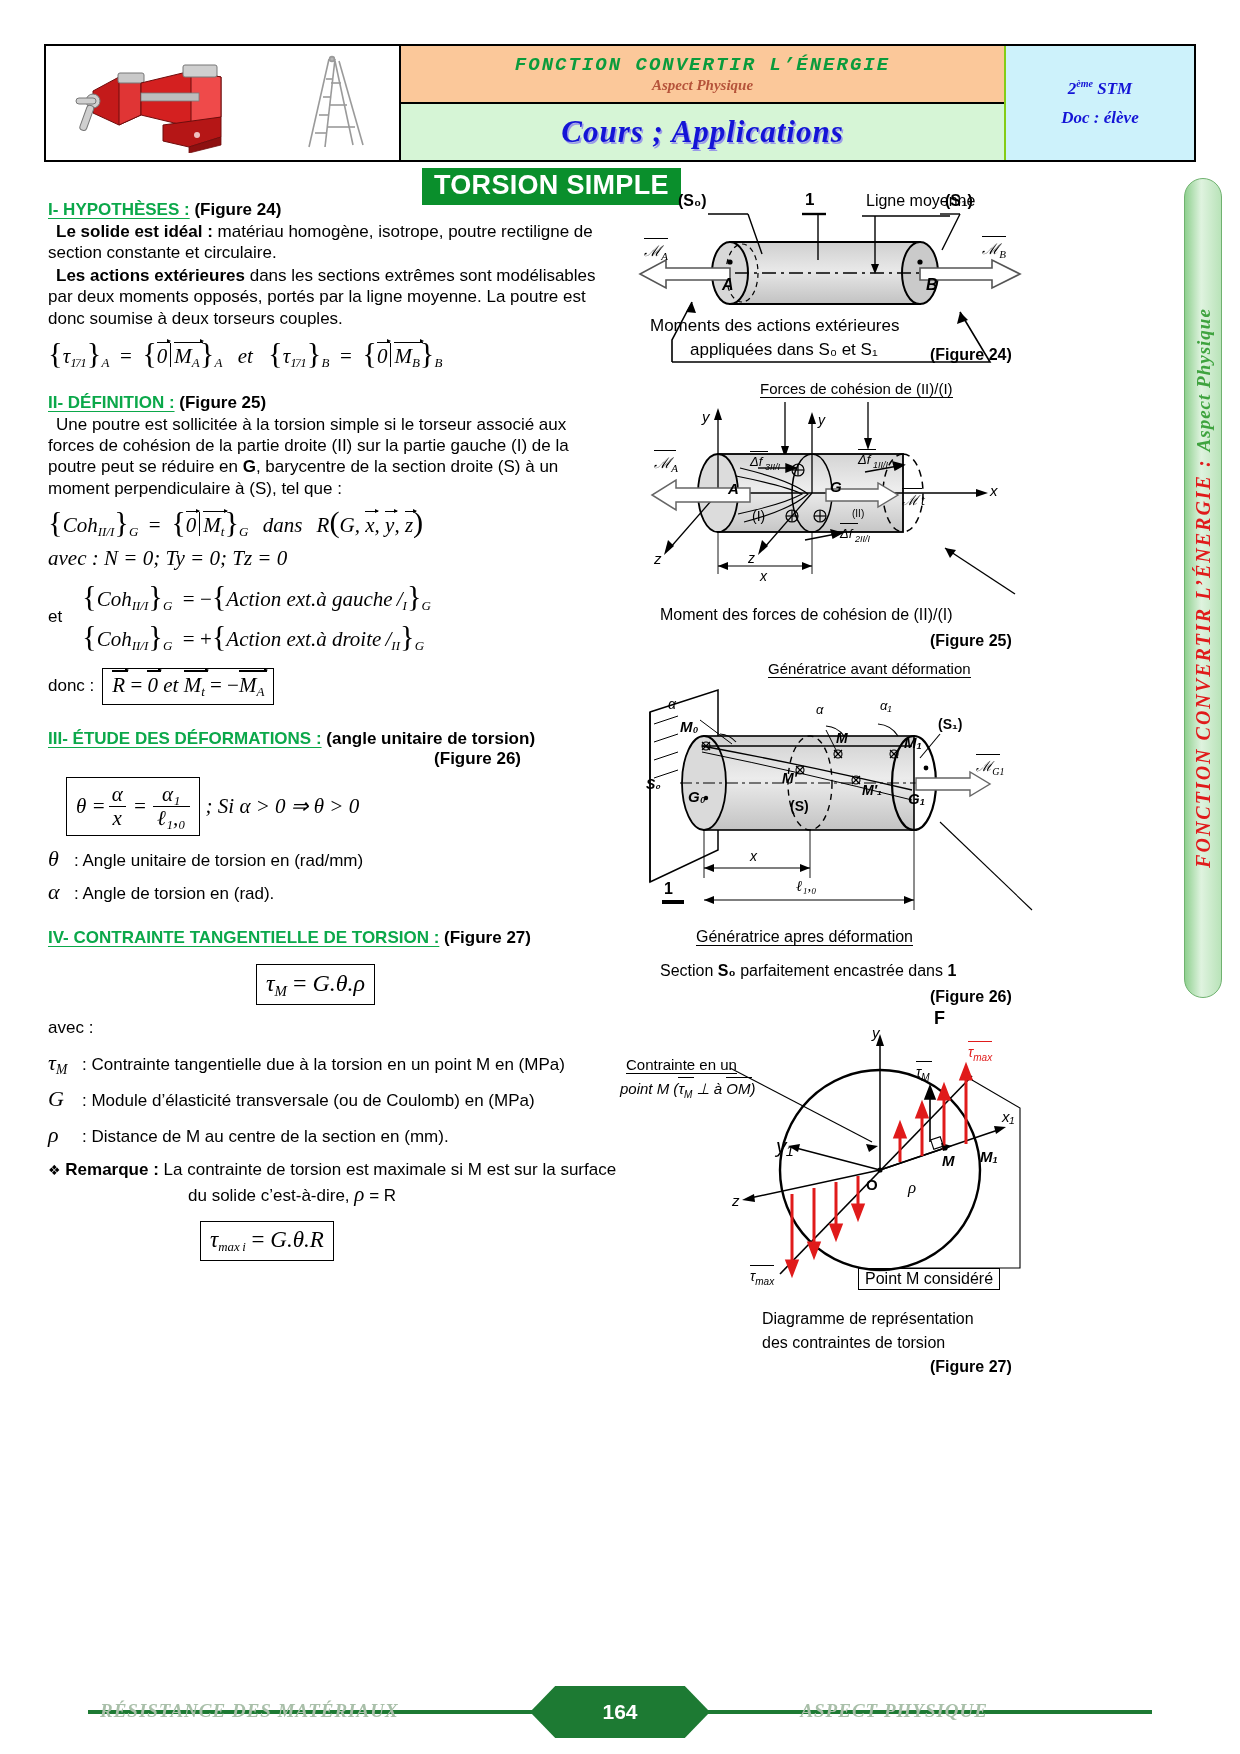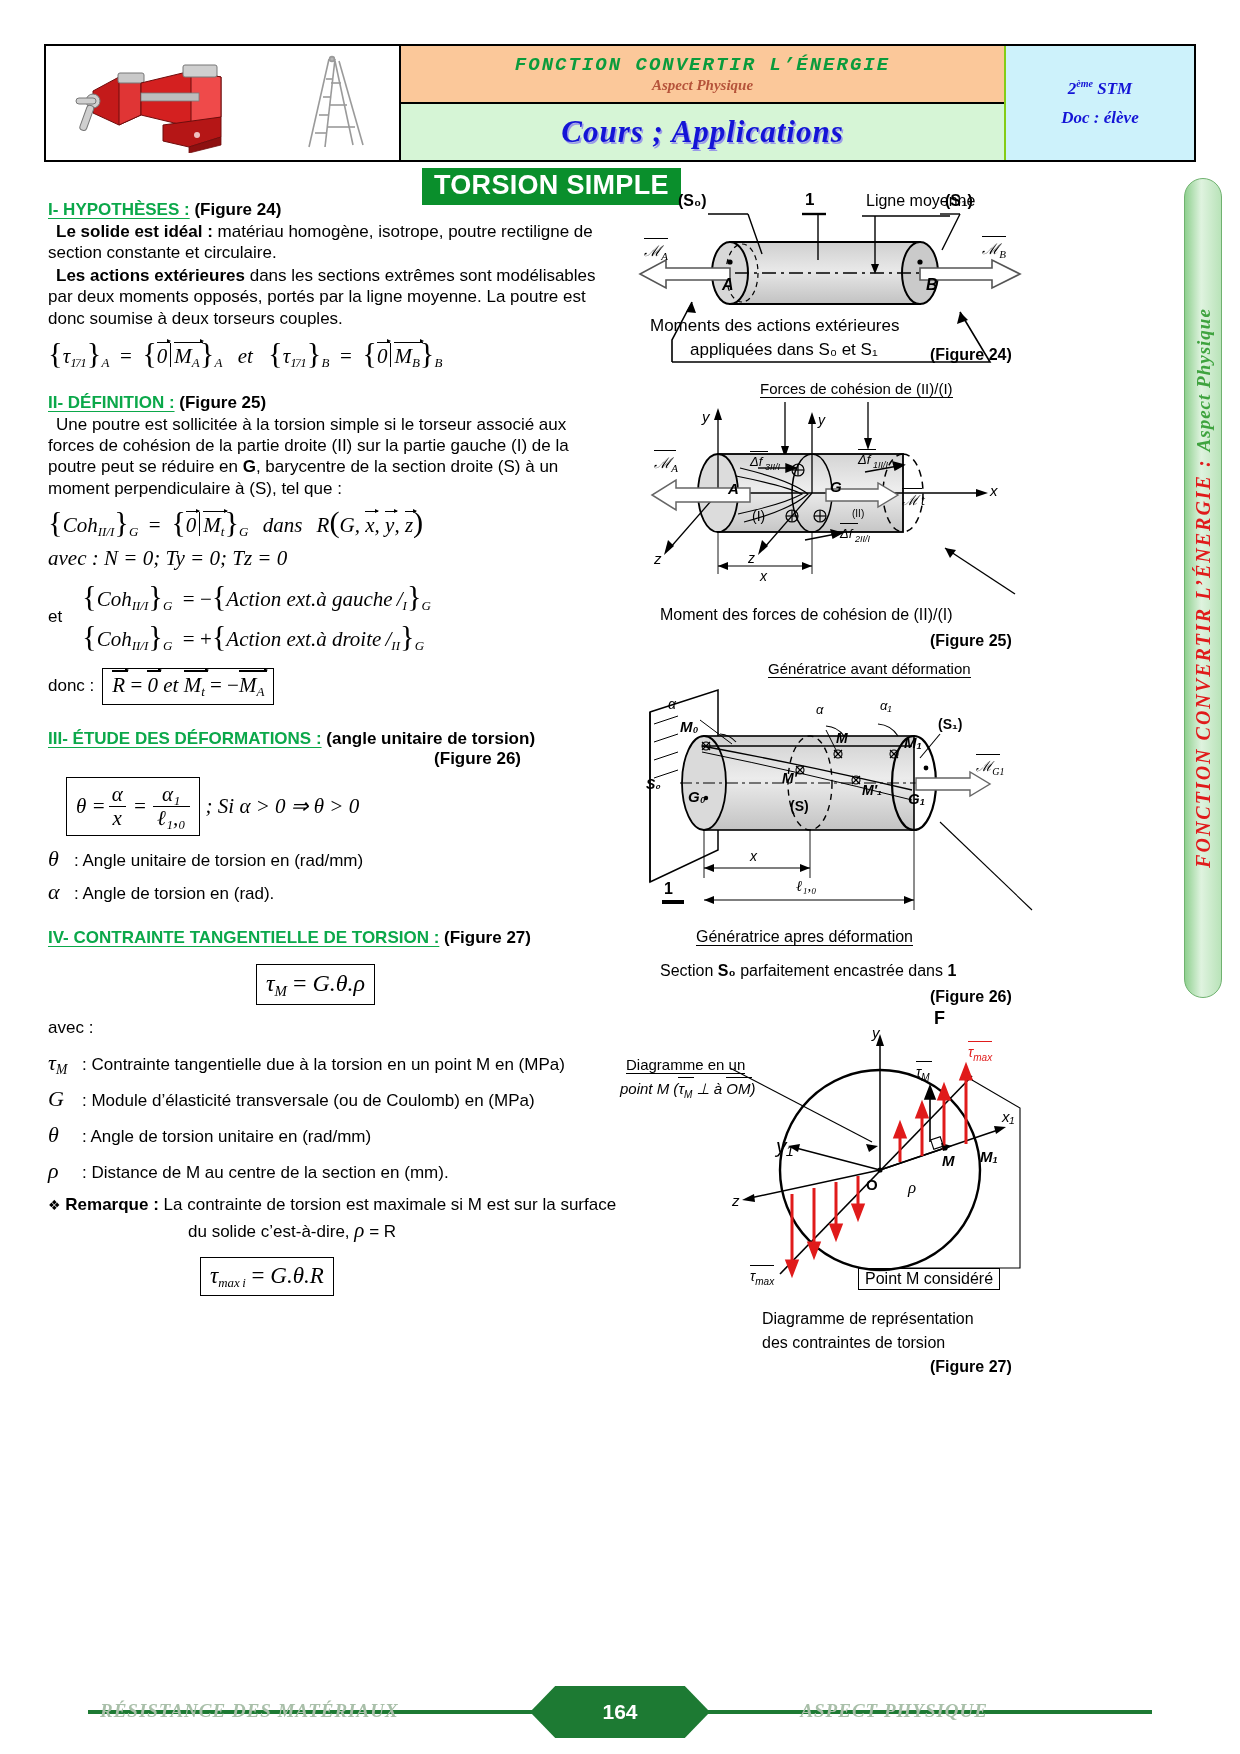--- a/index.html
+++ b/index.html
@@ -364,21 +364,20 @@
     <span class="boxed math" style="font-size:24px;">
       τ<span class="sub">M</span> <span class="up">=</span> G.θ.ρ
     </span>
   </div>
 
   <div class="para" style="margin-top:12px;">avec :</div>
 
   <div class="deflist" style="line-height:1.62; width:640px;">
     <div><span class="sym" style="min-width:34px;">τ<span class="sub">M</span></span><span>: Contrainte tangentielle due à la torsion en un point M en (MPa)</span></div>
     <div><span class="sym" style="min-width:34px;">G</span><span>: Module d’élasticité transversale (ou de Coulomb) en (MPa)</span></div>
-    <div><span class="sym" style="min-width:34px;">θ</span><span>: Angle de torsion unitaire en (rad/mm)</span></div>
     <div><span class="sym" style="min-width:34px;">ρ</span><span>: Distance de M au centre de la section en (mm).</span></div>
   </div>
 
   <div class="para" style="margin-top:6px; width:700px;">
     <span style="font-size:14px;">❖</span>
     <b>Remarque :</b><span> La contrainte de torsion est maximale si M est sur la surface</span>
   </div>
   <div class="para" style="padding-left:140px;">
     <span>du solide c’est-à-dire,  </span><span style="font-family:'Liberation Serif',serif; font-style:italic; font-size:21px;">ρ</span><span> = R</span>
   </div>
@@ -699,21 +698,21 @@
 
     <circle cx="345" cy="128" r="2.6" fill="#000"></circle>
     <circle cx="280" cy="150" r="2.6" fill="#000"></circle>
 
     <polyline points="372,60 420,88 420,248 300,248" fill="none" stroke="#000" stroke-width="1.1"></polyline>
 
     <line x1="130" y1="48" x2="272" y2="122" stroke="#000" stroke-width="1.1"></line>
     <polygon points="278,126 266,124 269,132" fill="#000"></polygon>
   </svg>
   <div style="position:absolute; left:26px; top:36px; font-size:15px;">
-    <span style="border-bottom:1.3px solid #000;">Diagramme en un</span>
+    <span style="border-bottom:1.3px solid #000;">Contrainte en un</span>
   </div>
   <div style="position:absolute; left:20px; top:60px; font-size:15px; font-style:italic;">point <i>M</i> (<span style="position:relative;">τ<sub style="font-size:10px;">M</sub><span style="position:absolute;left:0;top:-3px;width:16px;border-top:1.2px solid #000;"></span></span> ⊥ à <span style="position:relative;">OM<span style="position:absolute;left:0;top:-3px;width:26px;border-top:1.2px solid #000;"></span></span>)</div>
   <div style="position:absolute; left:272px; top:4px; font-size:15px; font-style:italic;">y</div>
   <div style="position:absolute; left:176px; top:114px; font-size:21px; font-style:italic;">y₁</div>
   <div style="position:absolute; left:132px; top:172px; font-size:15px; font-style:italic;">z</div>
   <div style="position:absolute; left:402px; top:88px; font-size:15px; font-style:italic;">x₁</div>
   <div style="position:absolute; left:266px; top:156px; font-size:15px; font-weight:bold;">O</div>
   <div style="position:absolute; left:342px; top:132px; font-size:15px; font-weight:bold; font-style:italic;">M</div>
   <div style="position:absolute; left:380px; top:128px; font-size:15px; font-weight:bold; font-style:italic;">M₁</div>
   <div style="position:absolute; left:308px; top:158px; font-size:17px; font-family:'Liberation Serif',serif; font-style:italic;">ρ</div>

